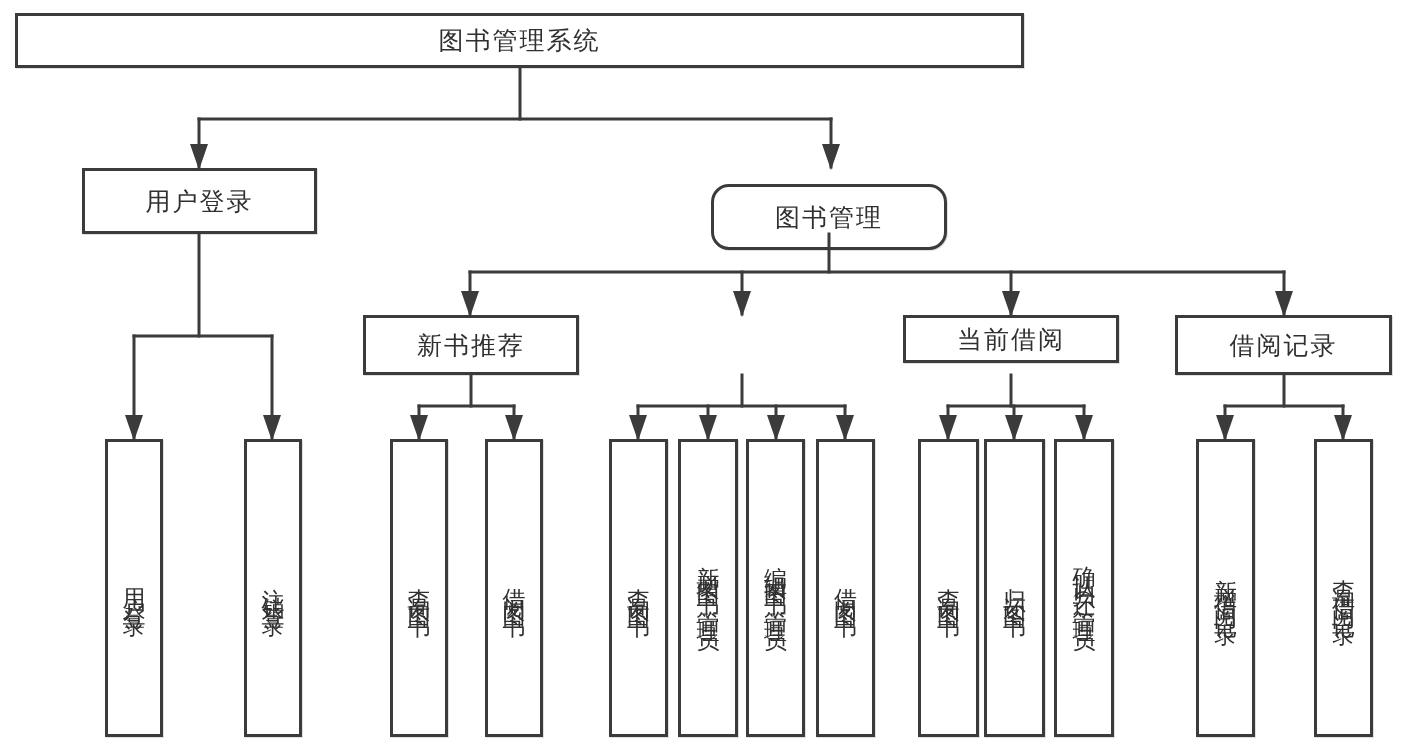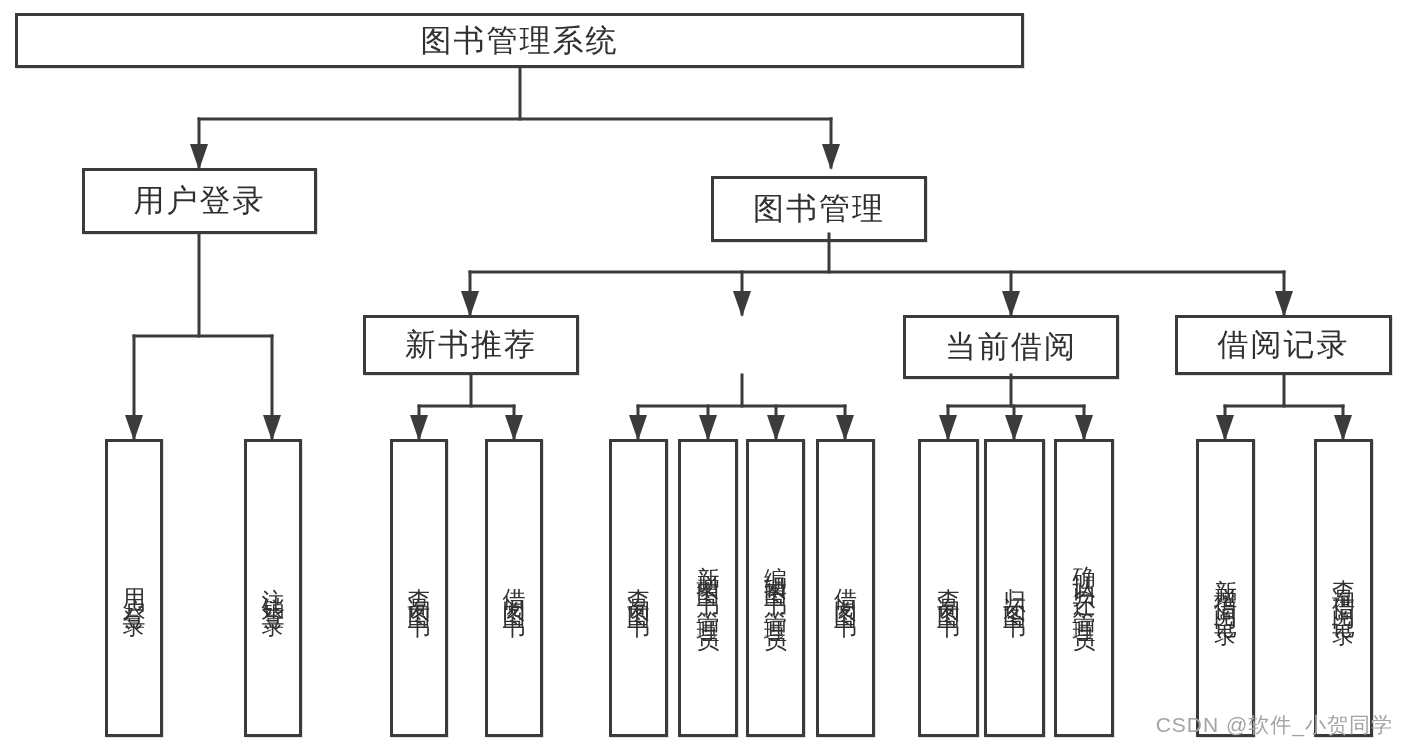--- a/index.html
+++ b/index.html
@@ -21,21 +21,21 @@
   .box{
     position:absolute;
     background:#fff;
     border:3px solid var(--line);
     box-sizing:border-box;
     display:flex;align-items:center;justify-content:center;
     color:var(--text);
     box-shadow:1px 1px 0 rgba(0,0,0,0.12);
   }
   .box.h span{
-    font-size:31px;
+    font-size:25px;
     letter-spacing:2px;
     white-space:nowrap;
     font-family:Liberation Mono, monospace;
   }
   .box.v span{
     writing-mode:vertical-rl;
     text-orientation:mixed;
     font-size:23px;
     letter-spacing:9px;
     line-height:1;
@@ -54,27 +54,27 @@
 <body>
 
 <div id="canvas">
   <div id="nodes">
       <div class="box h" style="left: 15px; top: 13px; width: 1009px; height: 55px;">
         <span>图书管理系统</span>
       </div>
       <div class="box h" style="left: 82px; top: 168px; width: 235px; height: 66px;">
         <span>用户登录</span>
       </div>
-      <div class="box h" style="left: 711px; top: 176px; width: 216px; height: 66px;">
+      <div class="box h" style="left: 711px; top: 184px; width: 236px; height: 66px; border-radius: 18px;">
         <span>图书管理</span>
       </div>
       <div class="box h" style="left: 363px; top: 315px; width: 216px; height: 60px; text-align: center;">
         <span>新书推荐</span>
       </div>
-      <div class="box h" style="left: 903px; top: 315px; width: 216px; height: 64px;">
+      <div class="box h" style="left: 903px; top: 315px; width: 216px; height: 48px;">
         <span>当前借阅</span>
       </div>
       <div class="box h" style="left: 1175px; top: 315px; width: 217px; height: 60px;">
         <span>借阅记录</span>
       </div>
       <div class="box v" style="left: 105px; top: 439px; width: 58px; height: 298px;">
         <span>用户登录</span>
       </div>
       <div class="box v" style="left: 244px; top: 439px; width: 58px; height: 298px;">
         <span>注销登录</span>
@@ -160,14 +160,13 @@
       <polygon points="629,415 647,415 638,441" fill="#3b3b3b"></polygon>
       <polygon points="699,415 717,415 708,441" fill="#3b3b3b"></polygon>
       <polygon points="767,415 785,415 776,441" fill="#3b3b3b"></polygon>
       <polygon points="836,415 854,415 845,441" fill="#3b3b3b"></polygon>
       <polygon points="939,415 957,415 948,441" fill="#3b3b3b"></polygon>
       <polygon points="1005,415 1023,415 1014,441" fill="#3b3b3b"></polygon>
       <polygon points="1075,415 1093,415 1084,441" fill="#3b3b3b"></polygon>
       <polygon points="1216,415 1234,415 1225,441" fill="#3b3b3b"></polygon>
       <polygon points="1334,415 1352,415 1343,441" fill="#3b3b3b"></polygon>
     </svg>
-  <div class="watermark">CSDN @软件_小贺同学</div>
 </div>
 
 </body></html>

